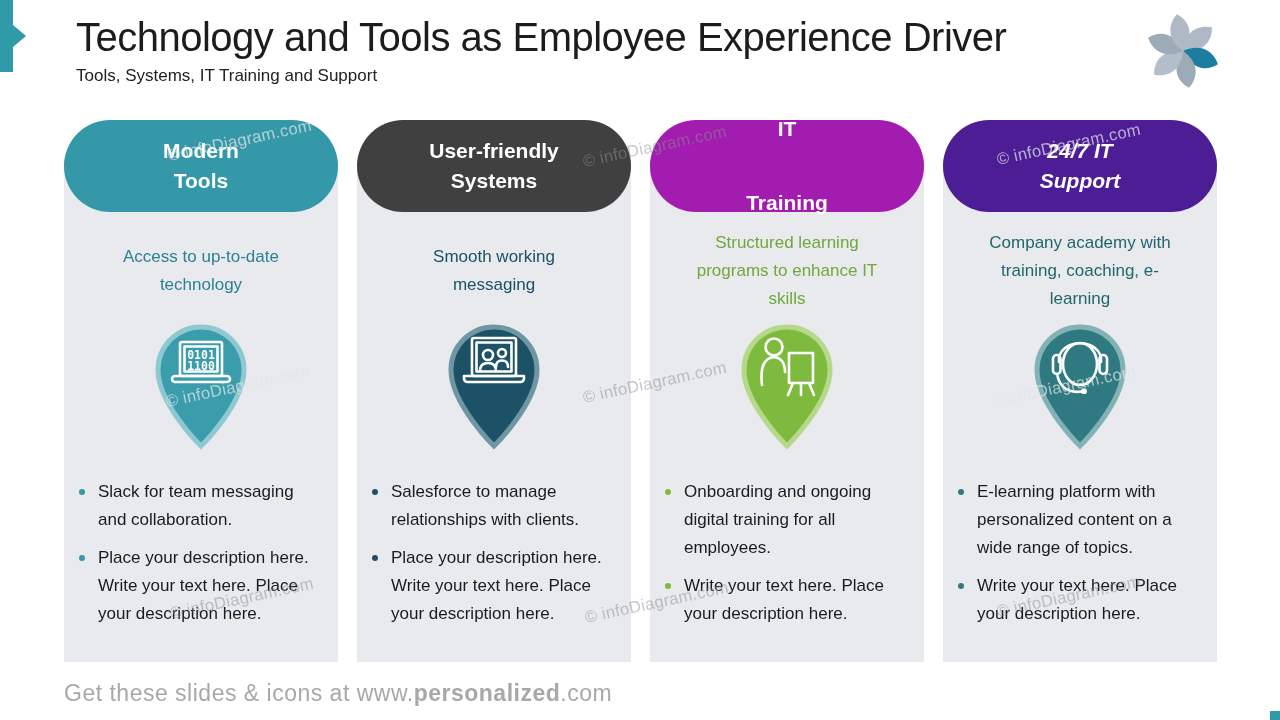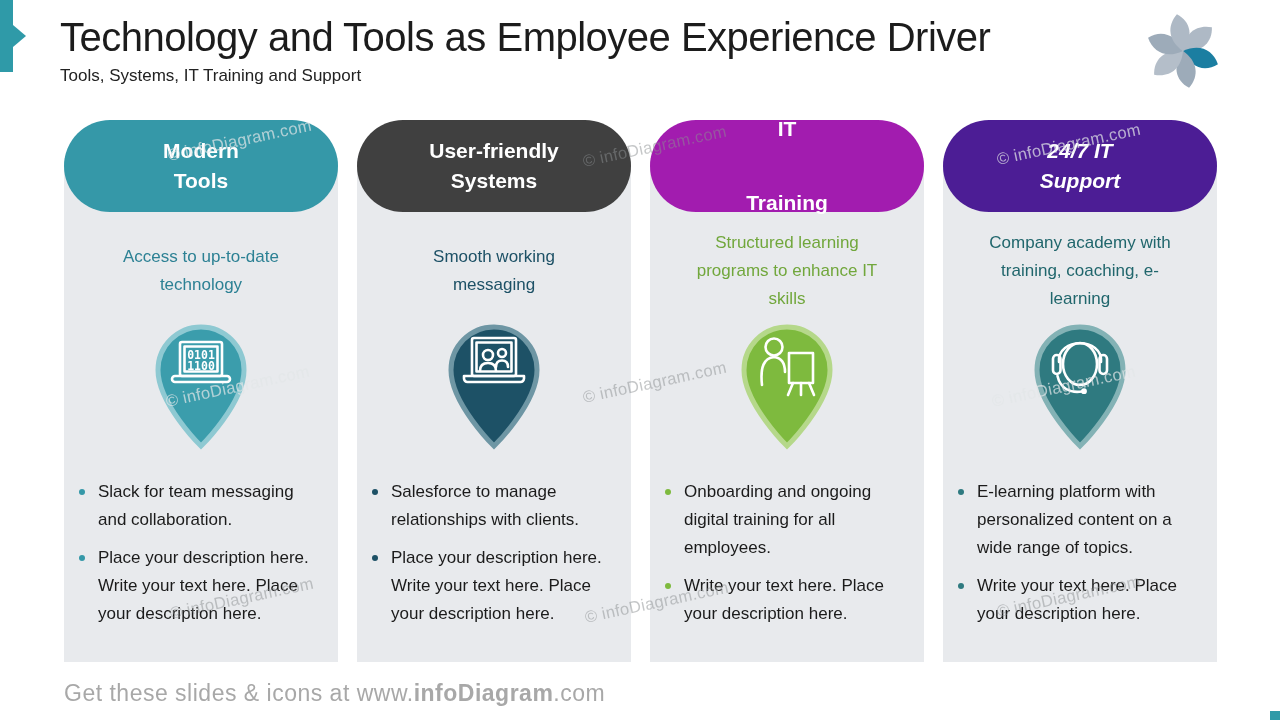--- a/index.html
+++ b/index.html
@@ -12,21 +12,21 @@
   
   .accent-bar { position:absolute; left:0; top:0; width:13px; height:72px; background:#2f9aa8; }
   .accent-chevron {
     position:absolute; left:13px; top:25px; width:0; height:0;
     border-top:11px solid transparent; border-bottom:11px solid transparent;
     border-left:13px solid #2f9aa8;
   }
   .corner-accent { position:absolute; right:0; bottom:0; width:10px; height:9px; background:#2f9aa8; }
 
   
-  .title-block { position:absolute; left:60px; top:12px; width:1070px; }
+  .title-block { position:absolute; left:76px; top:12px; width:1070px; }
   .page-title { font-size:40px; font-weight:400; color:#1c1c1c; line-height:50px; letter-spacing:-0.5px; }
   .page-subtitle { margin-top:4px; font-size:17px; color:#222; }
 
   .logo { position:absolute; left:1146px; top:14px; width:74px; height:74px; }
 
   
   .col { position:absolute; top:120px; width:274px; height:542px; }
   .col-a { left:64px; }  .col-b { left:357px; }  .col-c { left:650px; }  .col-d { left:943px; }
 
   .panel { position:absolute; left:0; top:38px; width:274px; height:504px; background:#e8eaed; }
@@ -237,16 +237,16 @@
   <span class="wm" style="left:583px; top:152px;">© infoDiagram.com</span>
   <span class="wm light" style="left:997px; top:150px;">© infoDiagram.com</span>
   <span class="wm light" style="left:166px; top:392px;">© infoDiagram.com</span>
   <span class="wm" style="left:583px; top:388px;">© infoDiagram.com</span>
   <span class="wm light" style="left:992px; top:392px;">© infoDiagram.com</span>
   <span class="wm" style="left:170px; top:604px;">© infoDiagram.com</span>
   <span class="wm" style="left:585px; top:608px;">© infoDiagram.com</span>
   <span class="wm" style="left:997px; top:602px;">© infoDiagram.com</span>
 
   <div class="footer">
-    <span>Get these slides &amp; icons at www.</span><span class="brand">infoDiagram</span><span>.com</span>
+    <span>Get these slides &amp; icons at www.</span><span class="brand">personalized</span><span>.com</span>
   </div>
 
 </div>
 
 </body></html>

